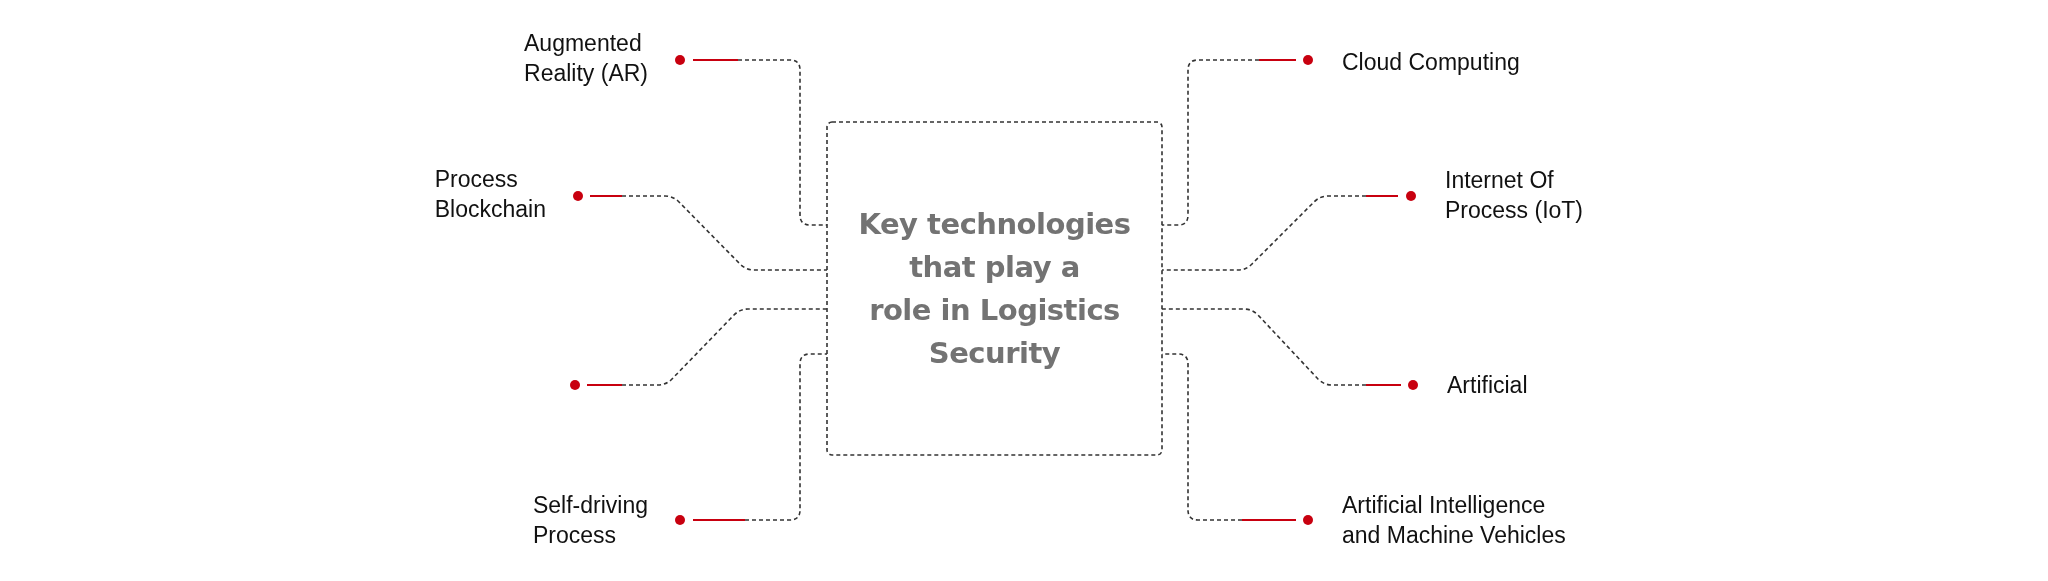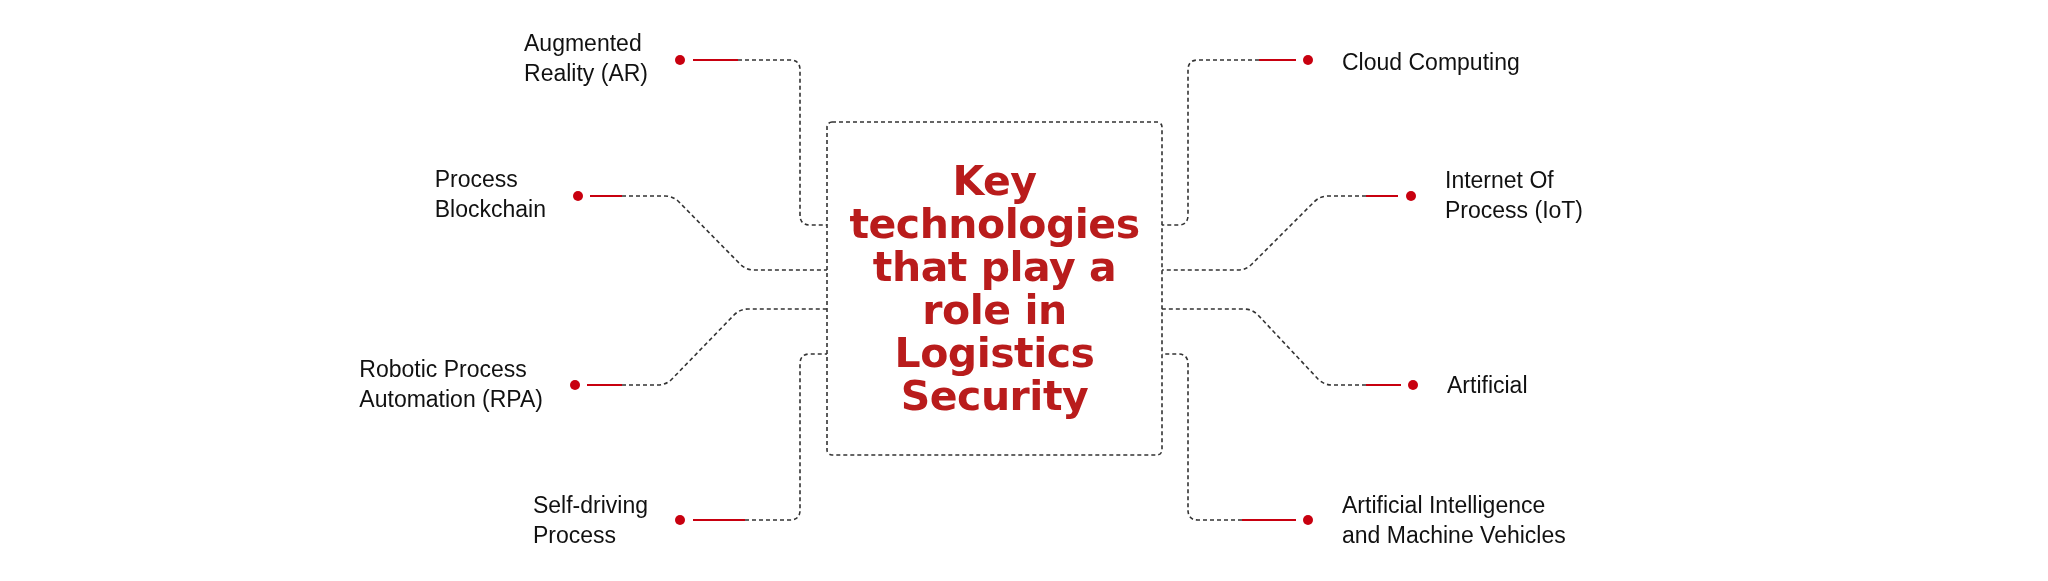--- a/index.html
+++ b/index.html
@@ -4,22 +4,22 @@
   <style>
     html, body { margin: 0; padding: 0; background: #ffffff; }
     #canvas { position: relative; width: 2048px; height: 581px; overflow: hidden; background: #ffffff; }
     svg.wires { position: absolute; left: 0; top: 0; }
     .center-box {
       position: absolute; left: 827px; top: 122px; width: 335px; height: 333px;
       box-sizing: border-box; display: flex; align-items: center; justify-content: center;
       text-align: center;
     }
     .center-title {
-      font-family: "DejaVu Sans", sans-serif; font-weight: bold; color: #b91c1c;
-      font-size: 41px; line-height: 43px; letter-spacing: -0.5px; width: 320px;
+      font-family: "DejaVu Sans", sans-serif; font-weight: bold; color: #737373;
+      font-size: 29px; line-height: 43px; letter-spacing: -0.5px; width: 320px;
       white-space: pre-line;
     }
     .label {
       position: absolute; font-family: "Liberation Sans", sans-serif; font-size: 23px;
       line-height: 30px; color: #111111; white-space: pre-line;
     }
     .label.left { text-align: left; }
     .label.right { text-align: left; }
   </style>
 </head>
@@ -74,22 +74,20 @@
     <div class="center-title">Key technologies
 that play a
 role in Logistics
 Security</div>
   </div>
 
   <div class="label left" style="right:1400px; top:28px;">Augmented
 Reality (AR)</div>
   <div class="label left" style="right:1502px; top:164px;">Process
 Blockchain</div>
-  <div class="label left" style="right:1505px; top:354px;">Robotic Process
-Automation (RPA)</div>
   <div class="label left" style="right:1400px; top:490px;">Self-driving
 Process</div>
 
   <div class="label right" style="left:1342px; top:47px;">Cloud Computing</div>
   <div class="label right" style="left:1445px; top:165px;">Internet Of
 Process (IoT)</div>
   <div class="label right" style="left:1447px; top:370px;">Artificial</div>
   <div class="label right" style="left:1342px; top:490px;">Artificial Intelligence
 and Machine Vehicles</div>
 

